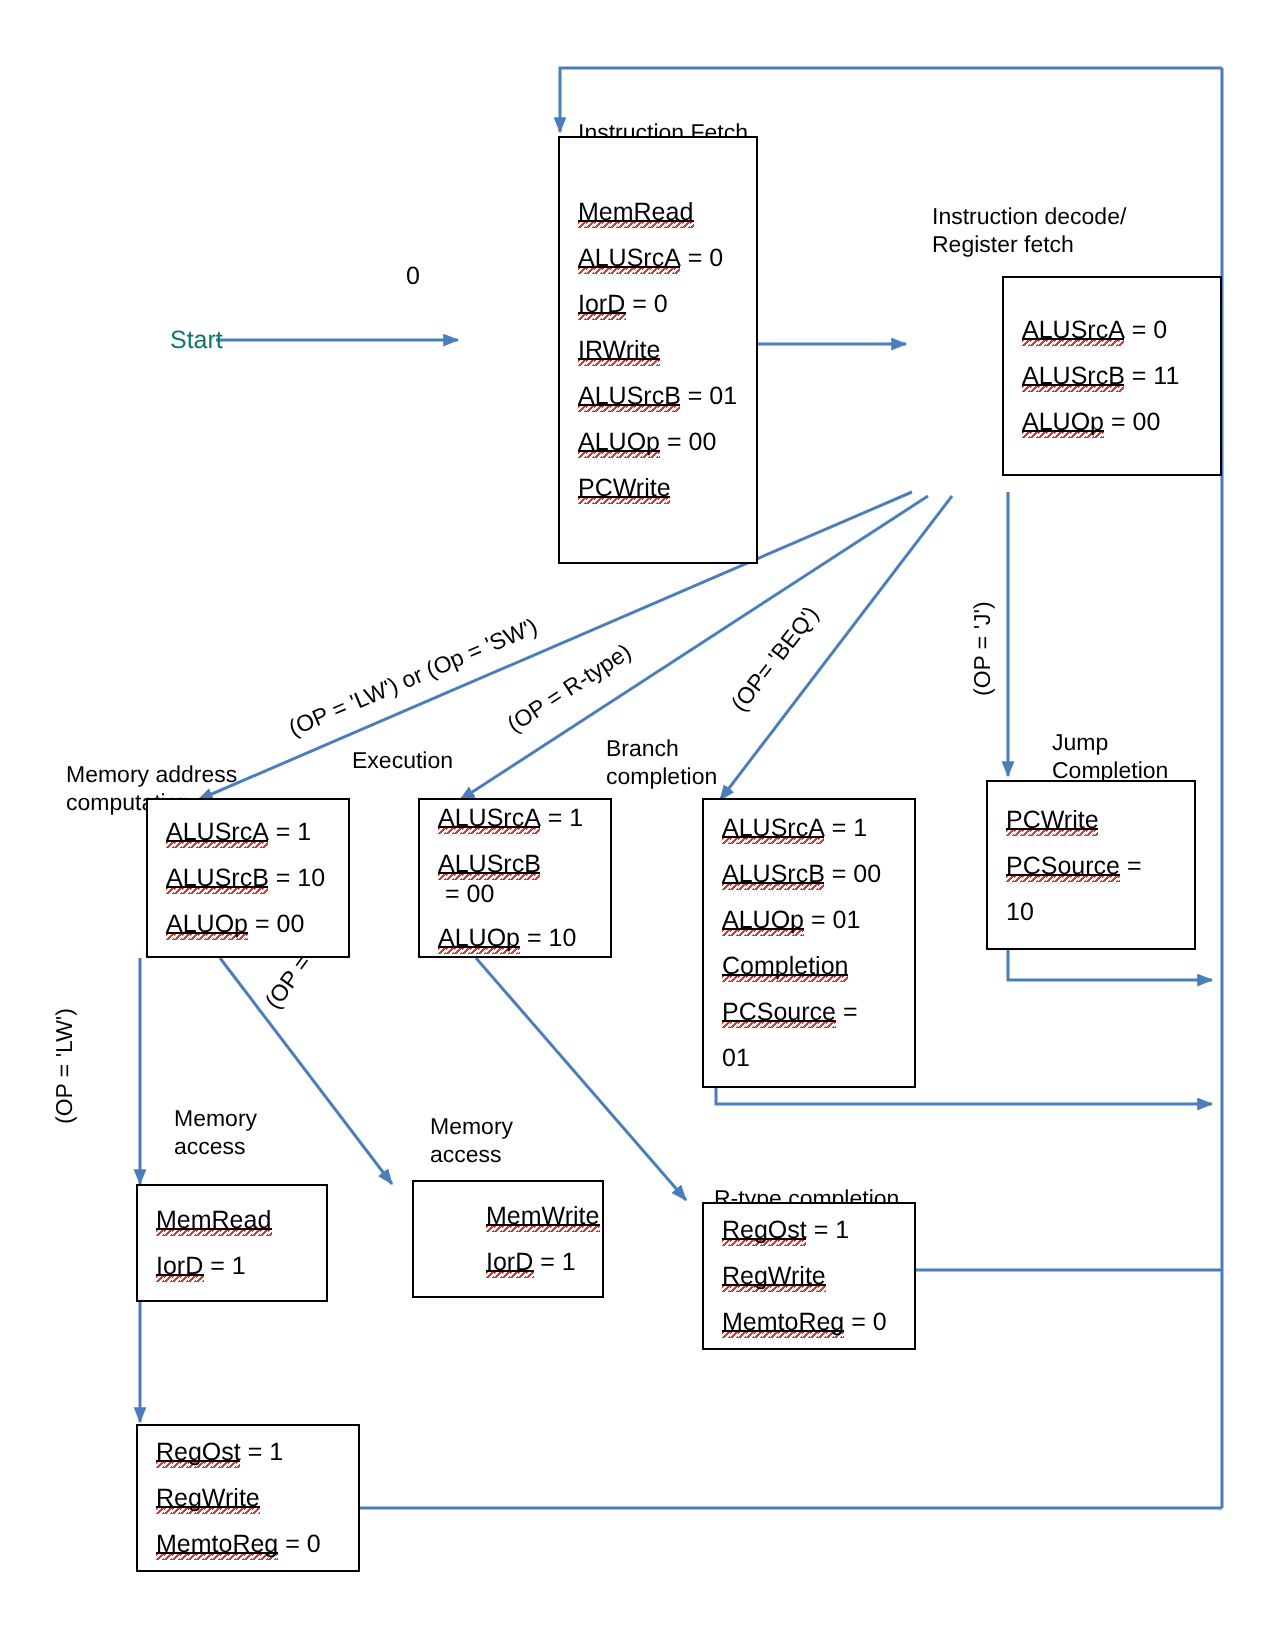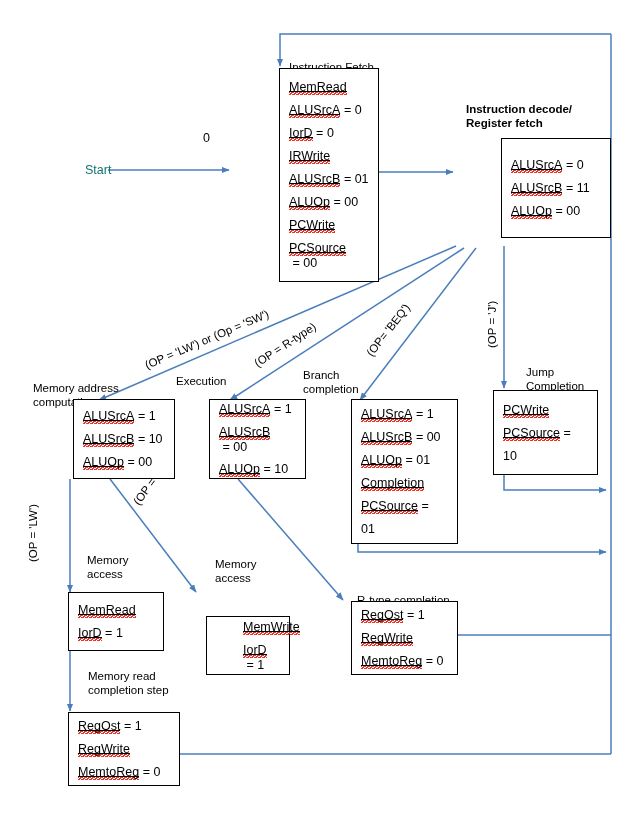--- a/index.html
+++ b/index.html
@@ -115,53 +115,50 @@
       <path d="M134,754 L611,754"></path>
 
       <path d="M611,754 L611,34"></path>
     </g>
   </svg>
 
   <div class="start-label" style="left:85px;top:163px;">Start</div>
   <div class="zero-label" style="left:203px;top:131px;">0</div>
 
   <div class="caption" style="left:289px;top:60px;">Instruction Fetch</div>
-  <div class="caption" style="left:466px;top:102px;font-weight:bold;">Instruction decode/
+  <div class="caption" style="left:466px;top:102px;">Instruction decode/
 Register fetch</div>
   <div class="caption" style="left:33px;top:355px;margin-top:26px;">Memory address
 computation</div>
   <div class="caption" style="left:176px;top:358px;margin-top:16px;">Execution</div>
   <div class="caption" style="left:303px;top:368px;">Branch
 completion</div>
   <div class="caption" style="left:526px;top:365px;">Jump
 Completion</div>
   <div class="caption" style="left:87px;top:553px;">Memory
 access</div>
   <div class="caption" style="left:215px;top:557px;">Memory
 access</div>
   <div class="caption" style="left:357px;top:593px;">R-type completion</div>
-  <div class="caption" style="left:88px;top:669px;">Memory read
-completion step</div>
 
   <div class="edge-label" style="left:143px;top:360px;transform:rotate(-23deg);">(OP = 'LW') or (Op = 'SW')</div>
   <div class="edge-label" style="left:252px;top:359px;transform:rotate(-33deg);">(OP = R-type)</div>
   <div class="edge-label" style="left:364px;top:351px;transform:rotate(-52deg);">(OP= 'BEQ')</div>
   <div class="edge-label" style="left:486px;top:348px;transform:rotate(-90deg);">(OP = 'J')</div>
   <div class="edge-label" style="left:27px;top:562px;transform:rotate(-90deg);">(OP = 'LW')</div>
   <div class="edge-label" style="left:131px;top:500px;transform:rotate(-54deg);">(OP = 'SW')</div>
 
   <div class="state-box" id="box-instruction-fetch" style="left:233px;top:68px;width:100px;height:214px;">
       <div class="sig"><span class="w">MemRead</span></div>
       <div class="sig"><span class="w">ALUSrcA</span><span class="plain"> = 0</span></div>
       <div class="sig"><span class="w">IorD</span><span class="plain"> = 0</span></div>
       <div class="sig"><span class="w">IRWrite</span></div>
       <div class="sig"><span class="w">ALUSrcB</span><span class="plain"> = 01</span></div>
       <div class="sig"><span class="w">ALUOp</span><span class="plain"> = 00</span></div>
       <div class="sig"><span class="w">PCWrite</span></div>
-      <div class="sig"><span class="w">PCSource</span><span class="plain"> = 00</span></div>
     </div>
 
   <div class="state-box" id="box-instruction-decode" style="left:455px;top:138px;width:110px;height:100px;">
       <div class="sig"><span class="w">ALUSrcA</span><span class="plain"> = 0</span></div>
       <div class="sig"><span class="w">ALUSrcB</span><span class="plain"> = 11</span></div>
       <div class="sig"><span class="w">ALUOp</span><span class="plain"> = 00</span></div>
     </div>
 
   <div class="state-box" id="box-memory-address-computation" style="left:27px;top:399px;width:102px;height:80px;">
       <div class="sig"><span class="w">ALUSrcA</span><span class="plain"> = 1</span></div>
@@ -188,21 +185,21 @@
       <div class="sig"><span class="w">PCWrite</span></div>
       <div class="sig"><span class="w">PCSource</span><span class="plain"> =</span></div>
       <div class="sig"><span class="plain">10</span></div>
     </div>
 
   <div class="state-box" id="box-memory-access-read" style="left:22px;top:592px;width:96px;height:59px;">
       <div class="sig"><span class="w">MemRead</span></div>
       <div class="sig"><span class="w">IorD</span><span class="plain"> = 1</span></div>
     </div>
 
-  <div class="state-box" id="box-memory-access-write" style="left:160px;top:616px;width:84px;height:59px;padding-left:36px;">
+  <div class="state-box" id="box-memory-access-write" style="left:160px;top:590px;width:96px;height:59px;padding-left:36px;">
       <div class="sig"><span class="w">MemWrite</span></div>
       <div class="sig"><span class="w">IorD</span><span class="plain"> = 1</span></div>
     </div>
 
   <div class="state-box" id="box-r-type-completion" style="left:305px;top:601px;width:107px;height:74px;">
       <div class="sig"><span class="w">RegOst</span><span class="plain"> = 1</span></div>
       <div class="sig"><span class="w">RegWrite</span></div>
       <div class="sig"><span class="w">MemtoReg</span><span class="plain"> = 0</span></div>
     </div>
 

